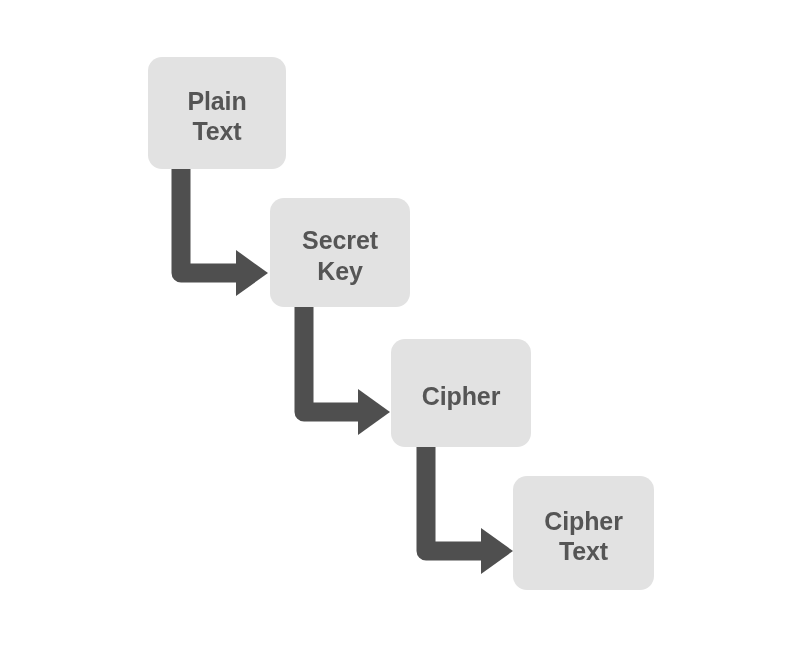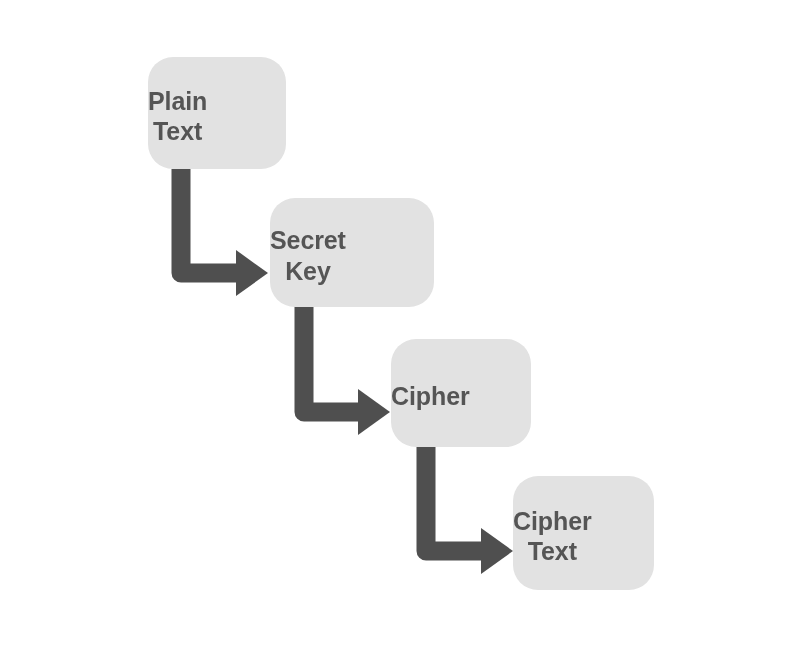--- a/index.html
+++ b/index.html
@@ -22,38 +22,39 @@
     position: absolute;
     left: 0;
     top: 0;
     width: 800px;
     height: 652px;
   }
   .node {
     position: absolute;
     box-sizing: border-box;
     background: #e2e2e2;
-    border-radius: 25px;
+    border-radius: 14px;
     display: flex;
     align-items: center;
+    justify-content: center;
     z-index: 2;
   }
   .node-label {
     color: #555555;
     font-family: "Liberation Sans", sans-serif;
     font-weight: bold;
     font-size: 25px;
     line-height: 1.22;
     text-align: center;
     white-space: pre-line;
     letter-spacing: -0.1px;
     padding-top: 6px;
   }
   #node-plain-text   { left: 148px; top: 57px;  width: 138px; height: 112px; }
-  #node-secret-key   { left: 270px; top: 198px; width: 164px; height: 109px; }
+  #node-secret-key   { left: 270px; top: 198px; width: 140px; height: 109px; }
   #node-cipher       { left: 391px; top: 339px; width: 140px; height: 108px; }
   #node-cipher-text  { left: 513px; top: 476px; width: 141px; height: 114px; }
 </style>
 </head>
 <body>
 
 <div id="canvas">
 
   <svg id="diagram-svg" viewBox="0 0 800 652" xmlns="http://www.w3.org/2000/svg">
 

